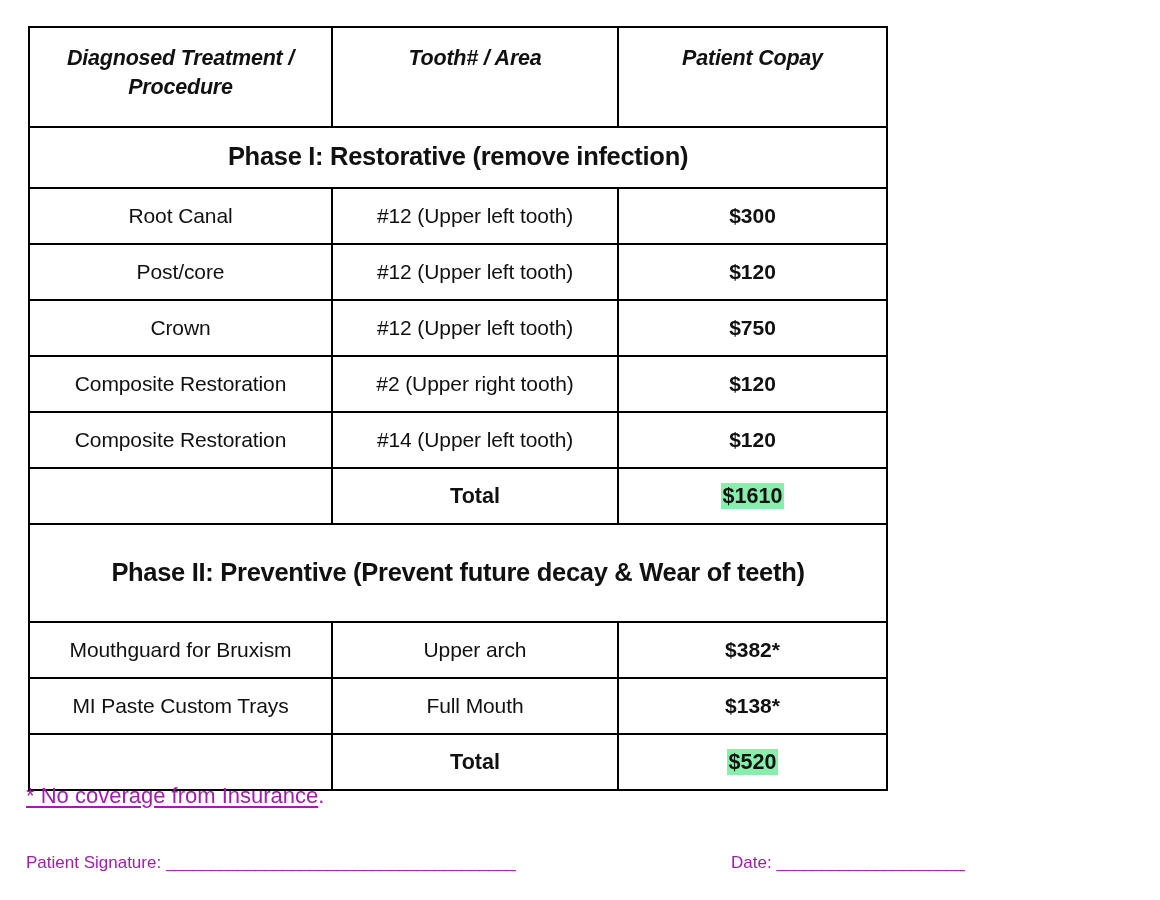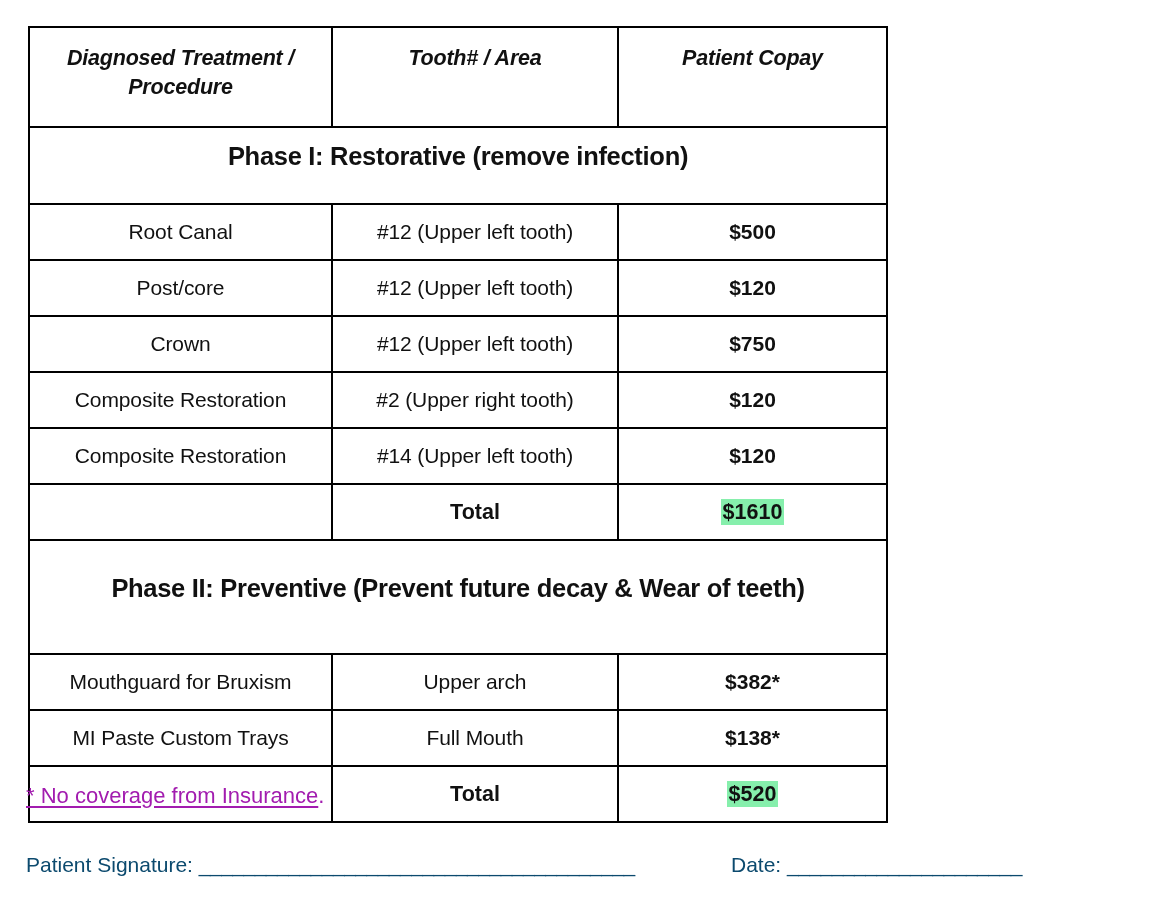--- a/index.html
+++ b/index.html
@@ -58,21 +58,21 @@
     line-height: 1.35;
     letter-spacing: -0.2px;
   }
 
   
   .phase-row td {
     font-weight: bold;
     font-size: 25.5px;
     line-height: 1.38;
     letter-spacing: -0.3px;
-    padding: 11px 26px 29px 26px;
+    padding: 11px 26px 13px 26px;
   }
   .phase-row.phase-1 td { height: 30px; }
   .phase-row.phase-2 td { height: 72px; }
 
   
   .data-row td { height: 54px; border-radius: 12px; }
   .data-row .cell-proc,
   .data-row .cell-tooth {
     font-weight: normal;
     font-size: 21px;
@@ -111,22 +111,22 @@
   }
   .footnote .u {
     text-decoration: underline;
     text-underline-offset: 3px;
   }
 
   
   .sig-line {
     position: absolute;
     top: 853px;
-    font-size: 21px;
-    color: #0c4a6e;
+    font-size: 17px;
+    color: #a21caf;
     white-space: nowrap;
     text-align: center;
   }
   .sig-patient { left: 22px; }
   .sig-date { left: 727px; }
   .rule {
     letter-spacing: -0.5px;
   }
 </style>
 </head>
@@ -148,21 +148,21 @@
         <td>Patient Copay</td>
       </tr>
 
       <tr class="phase-row phase-1">
         <td colspan="3">Phase I: Restorative (remove infection)</td>
       </tr>
 
       <tr class="data-row">
         <td class="cell-proc">Root Canal</td>
         <td class="cell-tooth">#12 (Upper left tooth)</td>
-        <td class="cell-copay">$500</td>
+        <td class="cell-copay">$300</td>
       </tr>
       <tr class="data-row">
         <td class="cell-proc">Post/core</td>
         <td class="cell-tooth">#12 (Upper left tooth)</td>
         <td class="cell-copay">$120</td>
       </tr>
       <tr class="data-row">
         <td class="cell-proc">Crown</td>
         <td class="cell-tooth">#12 (Upper left tooth)</td>
         <td class="cell-copay">$750</td>

